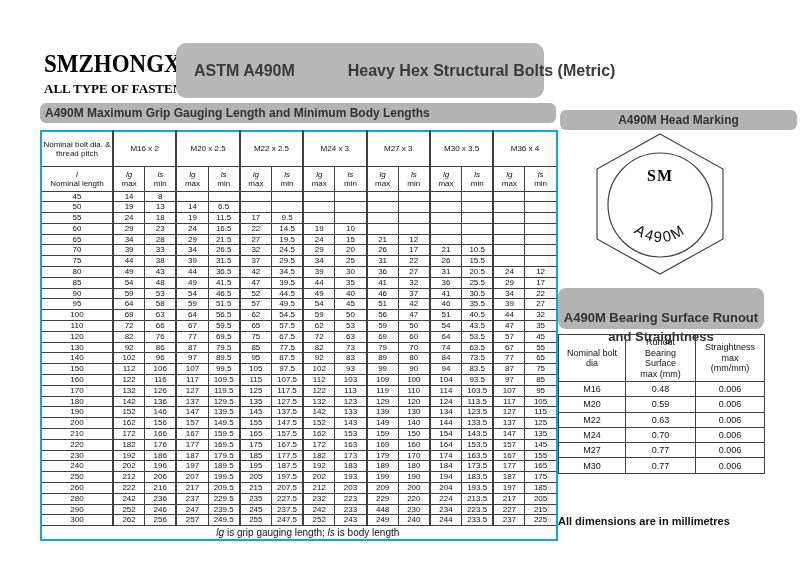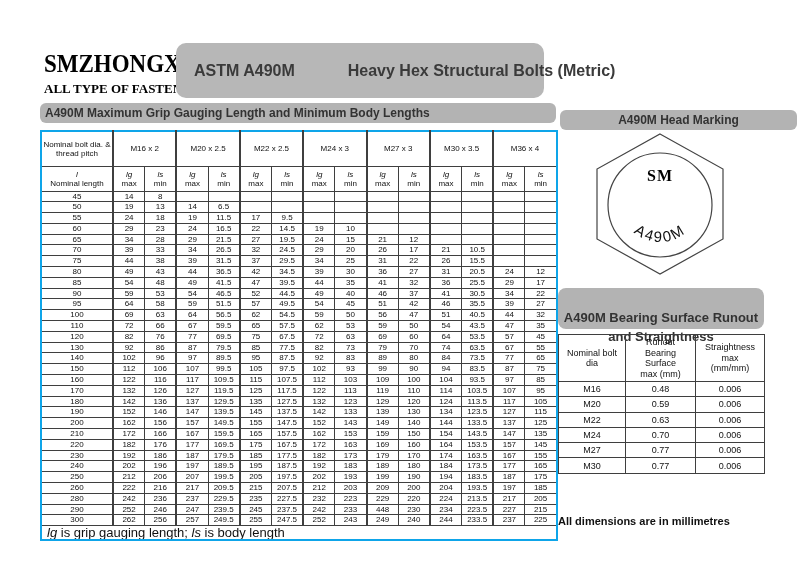--- a/index.html
+++ b/index.html
@@ -57,22 +57,22 @@
   table.grip th, table.grip td {
     border: 1px solid #3f3f3f; text-align: center; vertical-align: middle;
     padding: 0; font-weight: normal; overflow: hidden;
   }
   table.grip { border: 2px solid #0ea5e9; }
   table.grip .gb { border-left-width: 2px; }
   table.grip tr.h1 th { height: 35px; font-size: 8px; line-height: 9px; }
   table.grip tr.h2 th { height: 25px; line-height: 9px; }
   table.grip tbody td { height: 9.8px; line-height: 9.8px; }
   table.grip td.fnote {
-    text-align: left; font-size: 13px; height: 13px; line-height: 13px;
-    padding-left: 5px;
+    text-align: center; font-size: 10px; height: 13px; line-height: 13px;
+    padding-left: 18px;
   }
 
   
   .marking-fig { position: absolute; left: 588px; top: 130px; }
 
   
   table.bearing {
     position: absolute; left: 558px; top: 334px; width: 206px;
     border-collapse: collapse; table-layout: fixed;
     font-size: 9px; color: #111;

